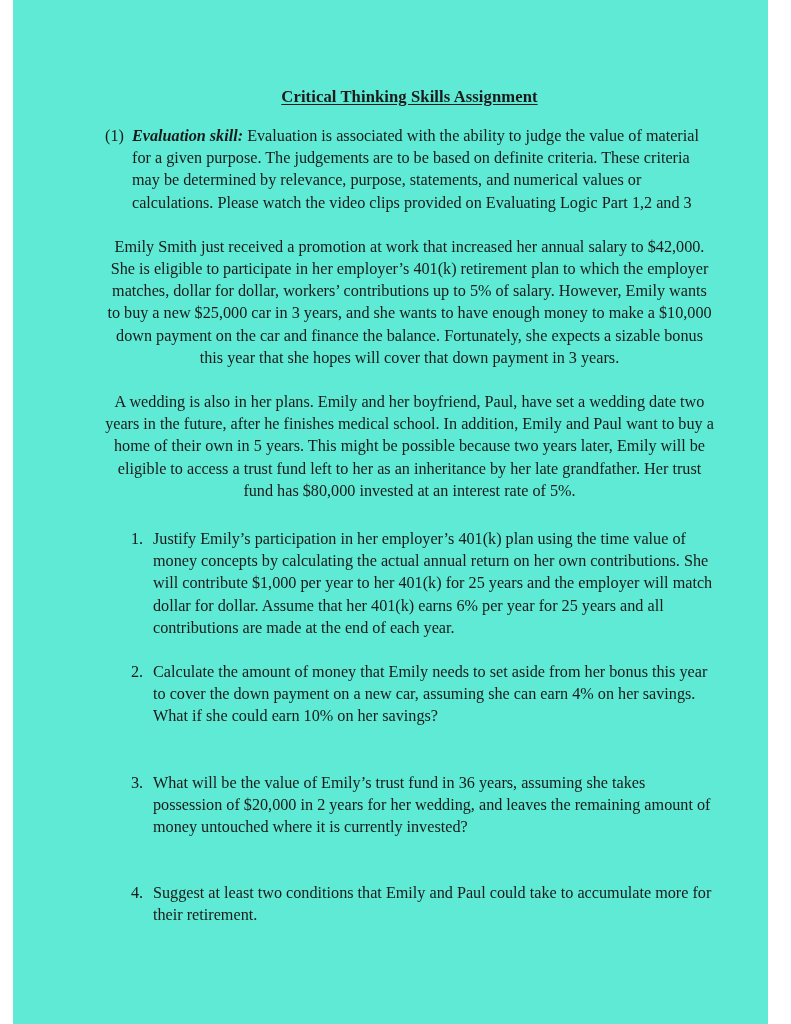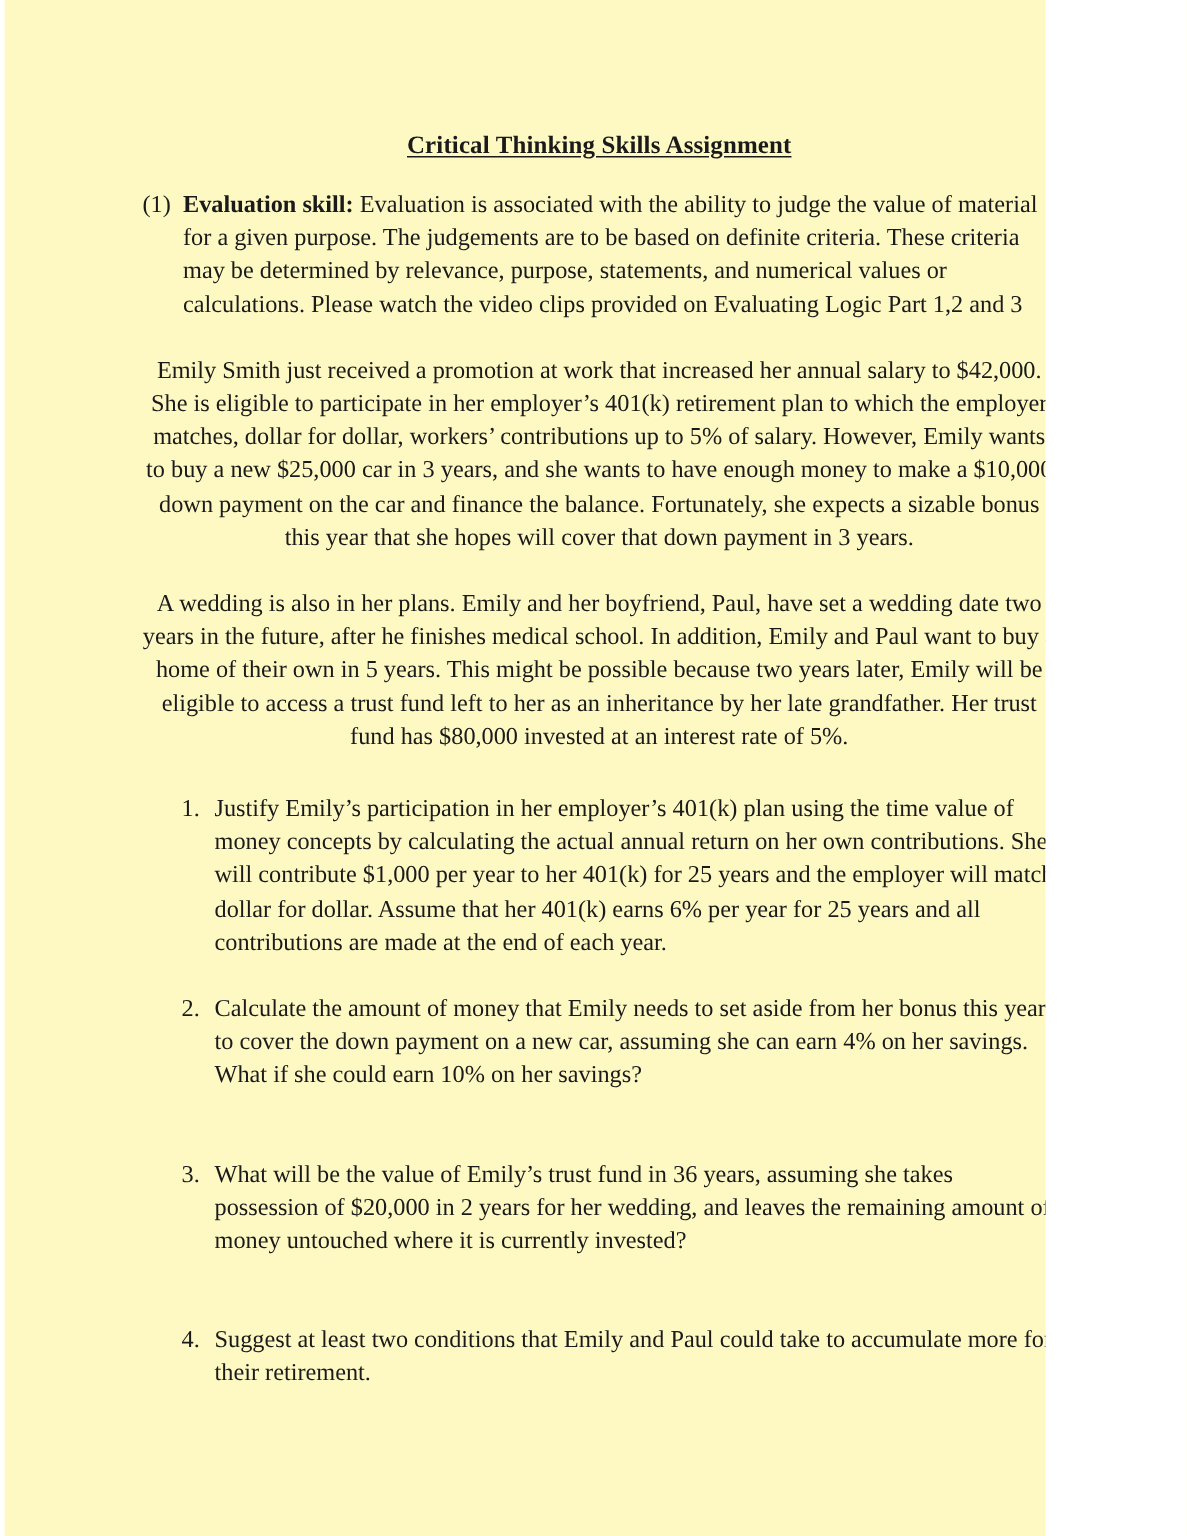--- a/index.html
+++ b/index.html
@@ -10,25 +10,25 @@
   body {
     width: 791px;
     height: 1024px;
     position: relative;
     font-family: "Liberation Serif", "DejaVu Serif", serif;
     color: #1a1a1a;
     -webkit-font-smoothing: antialiased;
   }
   .page {
     position: absolute;
-    left: 3px;
+    left: 13px;
     top: 0;
-    width: 694px;
+    width: 755px;
     height: 1024px;
-    background: #fef9c3;
+    background: #5eead4;
     overflow: hidden;
   }
   .content {
     position: absolute;
     left: 92px;
     top: 86px;
     width: 609px;
   }
 
   
@@ -52,20 +52,21 @@
     line-height: 22.2px;
     margin: 0;
   }
   .hang-block .marker {
     position: absolute;
     left: 0;
     top: 0;
   }
   .hang-block .lead {
     font-weight: bold;
+    font-style: italic;
   }
 
   
   .indent-line {
     padding-left: 27px;
     font-size: 16.2px;
     line-height: 22.2px;
     margin: 22px 0 0 0;
   }
 

